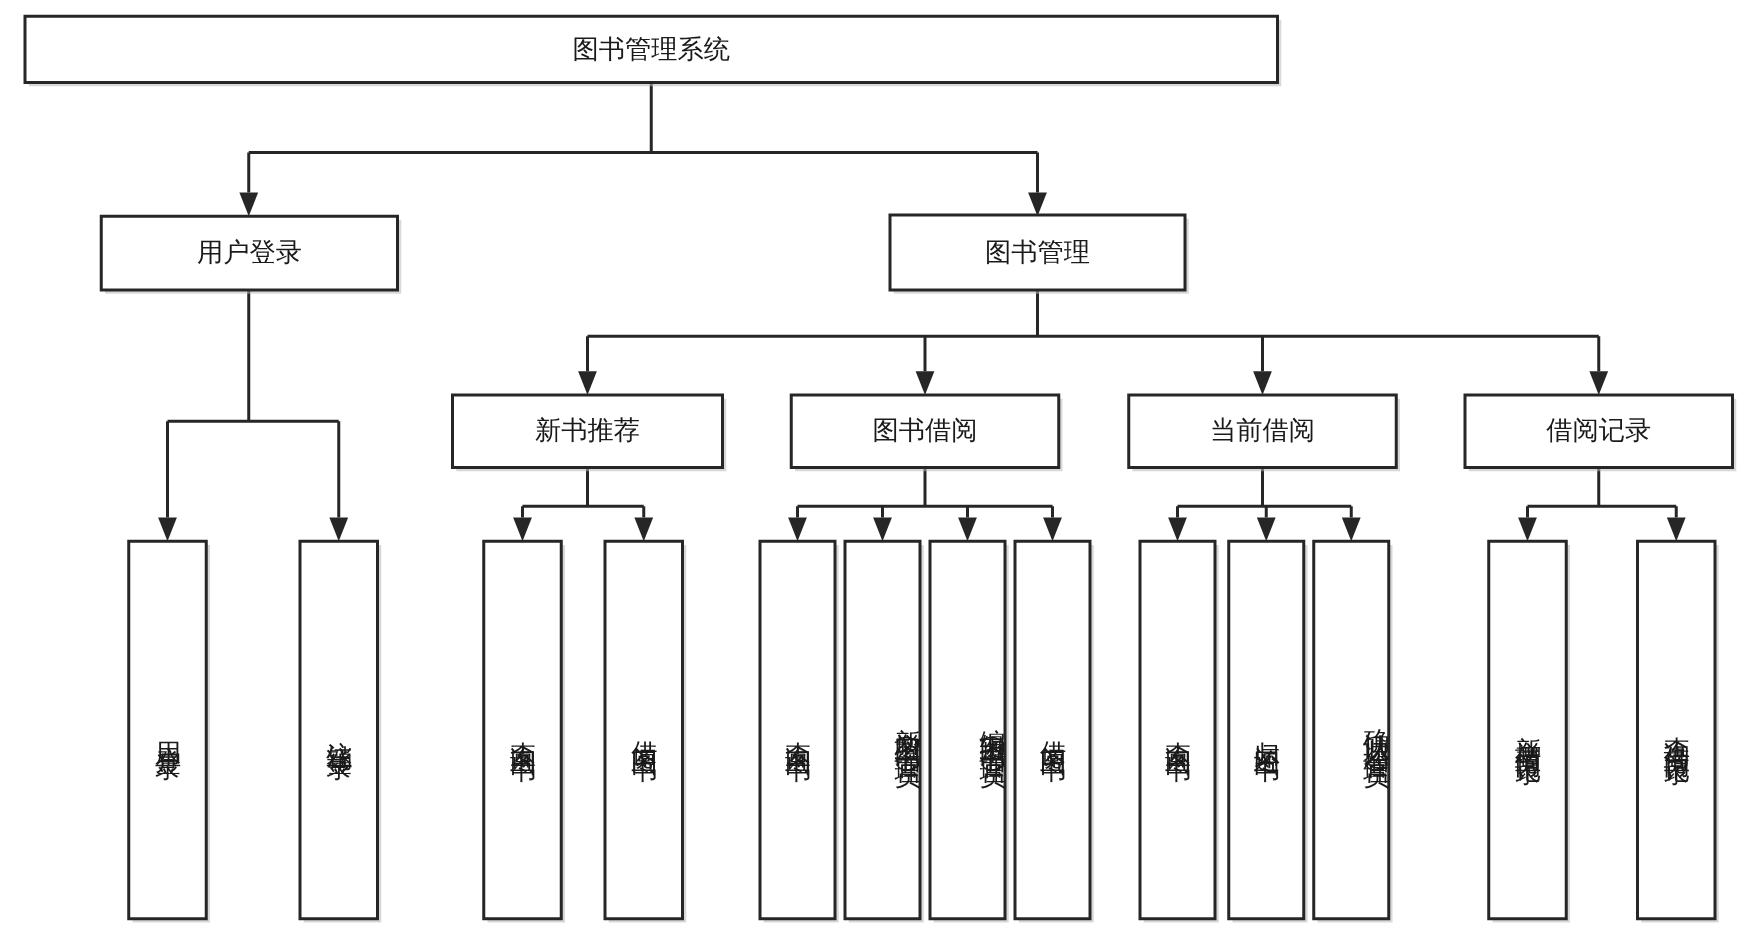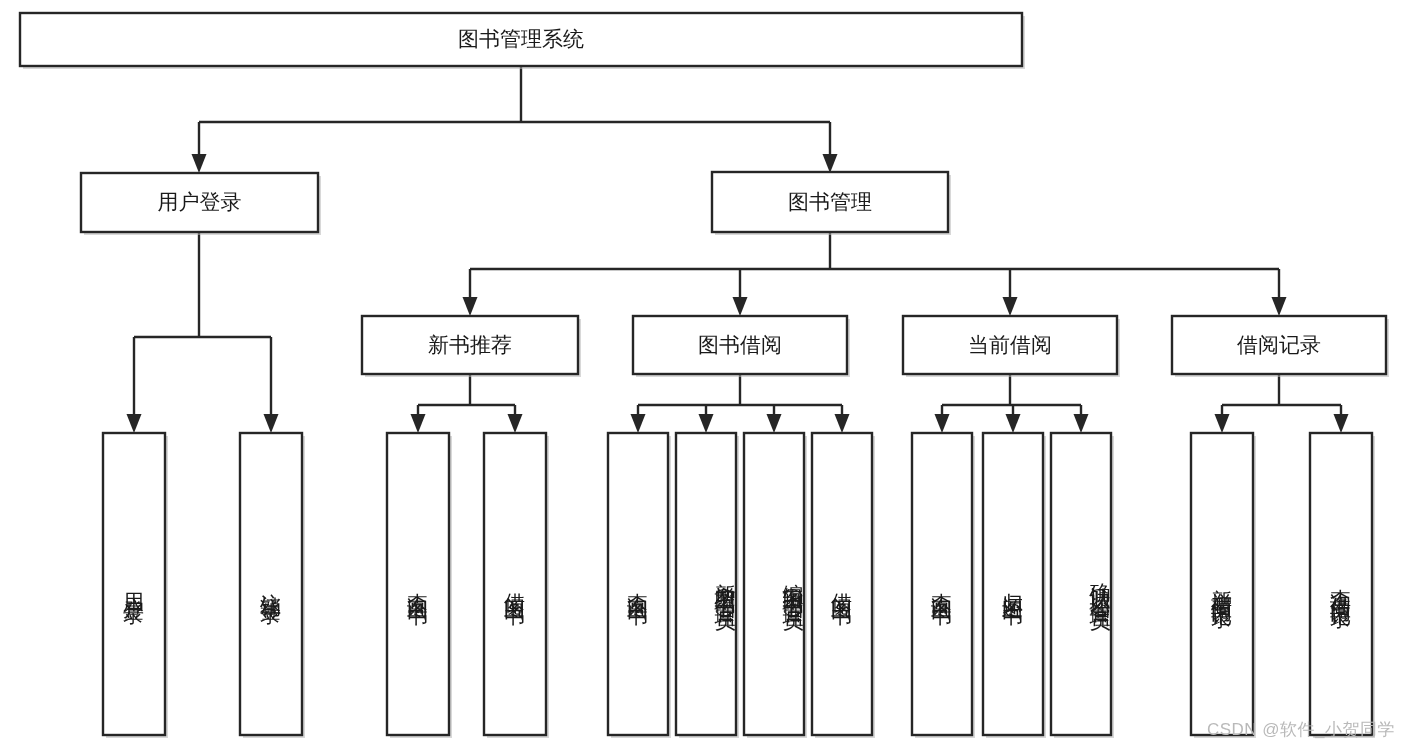--- a/index.html
+++ b/index.html
@@ -199,15 +199,14 @@
       <div class="node-label-v" style="left: 676px; width: 60px; top: 435px; height: 298px; display: flex; align-items: flex-start; justify-content: center;">新增图书（管理员）</div>
       <div class="node-label-v" style="left: 744px; width: 60px; top: 435px; height: 298px; display: flex; align-items: flex-start; justify-content: center;">编辑图书（管理员）</div>
       <div class="node-label-v" style="left: 812px; width: 60px; top: 435px; height: 298px; display: flex; align-items: center; justify-content: center;">借阅图书</div>
       <div class="node-label-v" style="left: 912px; width: 60px; top: 435px; height: 298px; display: flex; align-items: center; justify-content: center;">查询图书</div>
       <div class="node-label-v" style="left: 983px; width: 60px; top: 435px; height: 298px; display: flex; align-items: center; justify-content: center;">归还图书</div>
       <div class="node-label-v" style="left: 1051px; width: 60px; top: 435px; height: 298px; display: flex; align-items: flex-start; justify-content: center;">确认归还（管理员）</div>
       <div class="node-label-v" style="left: 1191px; width: 62px; top: 435px; height: 298px; display: flex; align-items: center; justify-content: center;">新增借阅记录</div>
       <div class="node-label-v" style="left: 1310px; width: 62px; top: 435px; height: 298px; display: flex; align-items: center; justify-content: center;">查询借阅记录</div>
     </div>
 
-  <div id="watermark">CSDN @软件_小贺同学</div>
 
 </div>
 
 </body></html>

